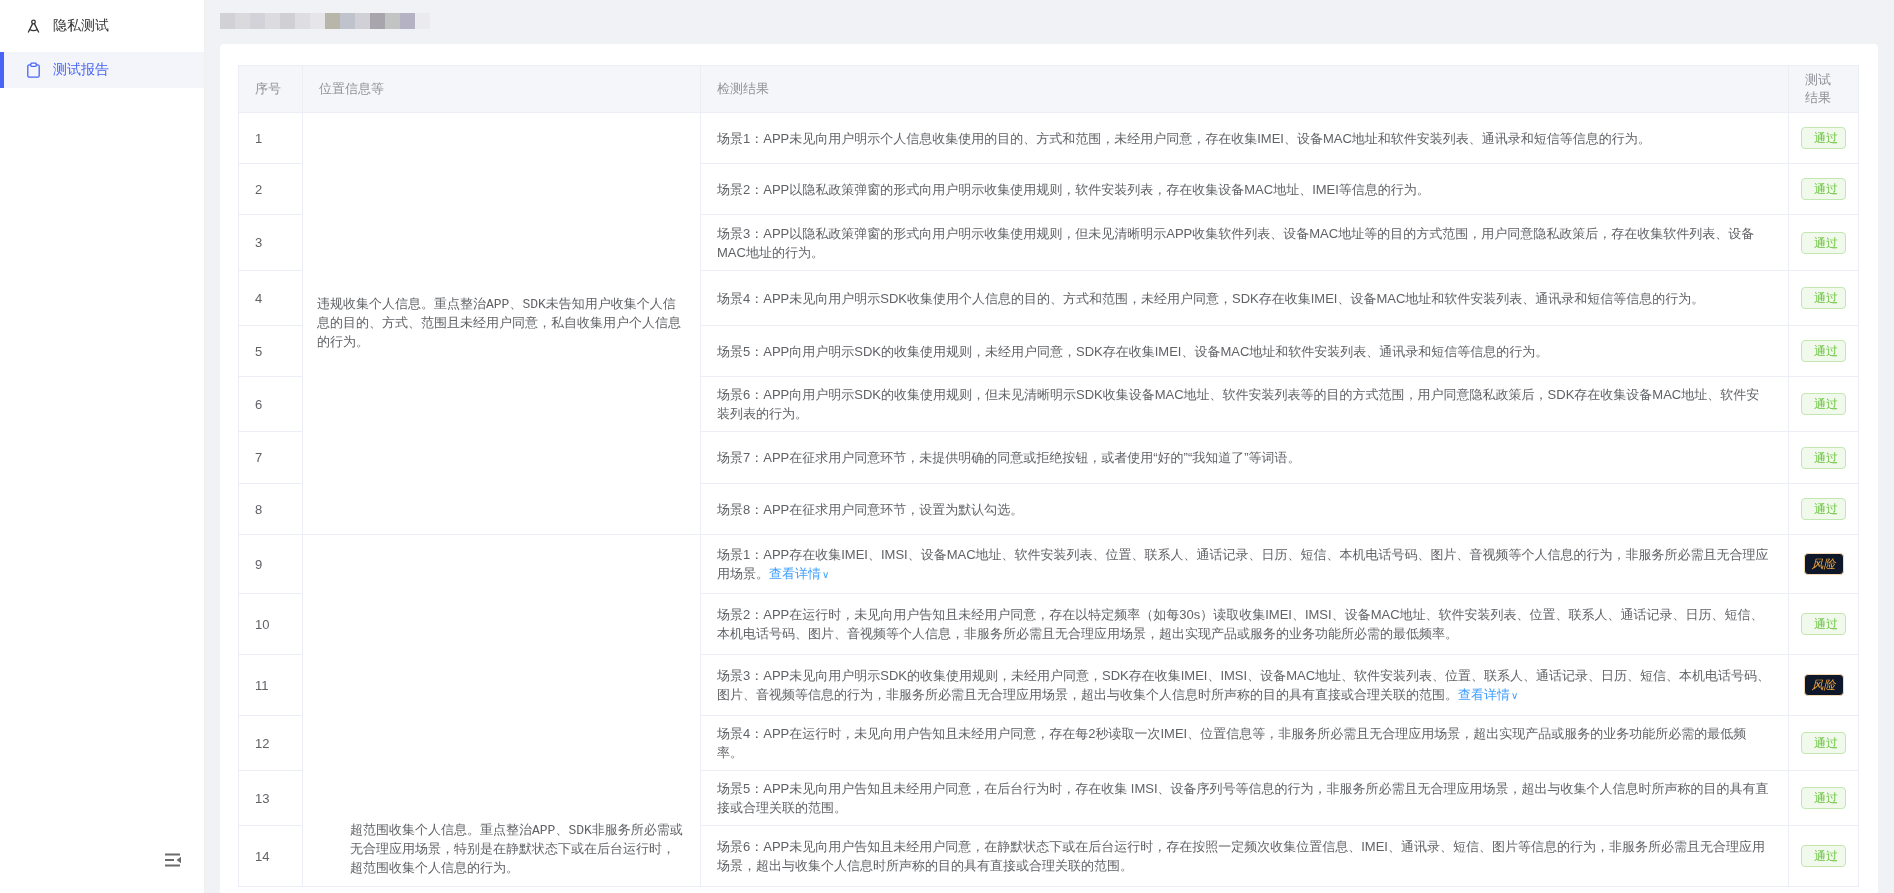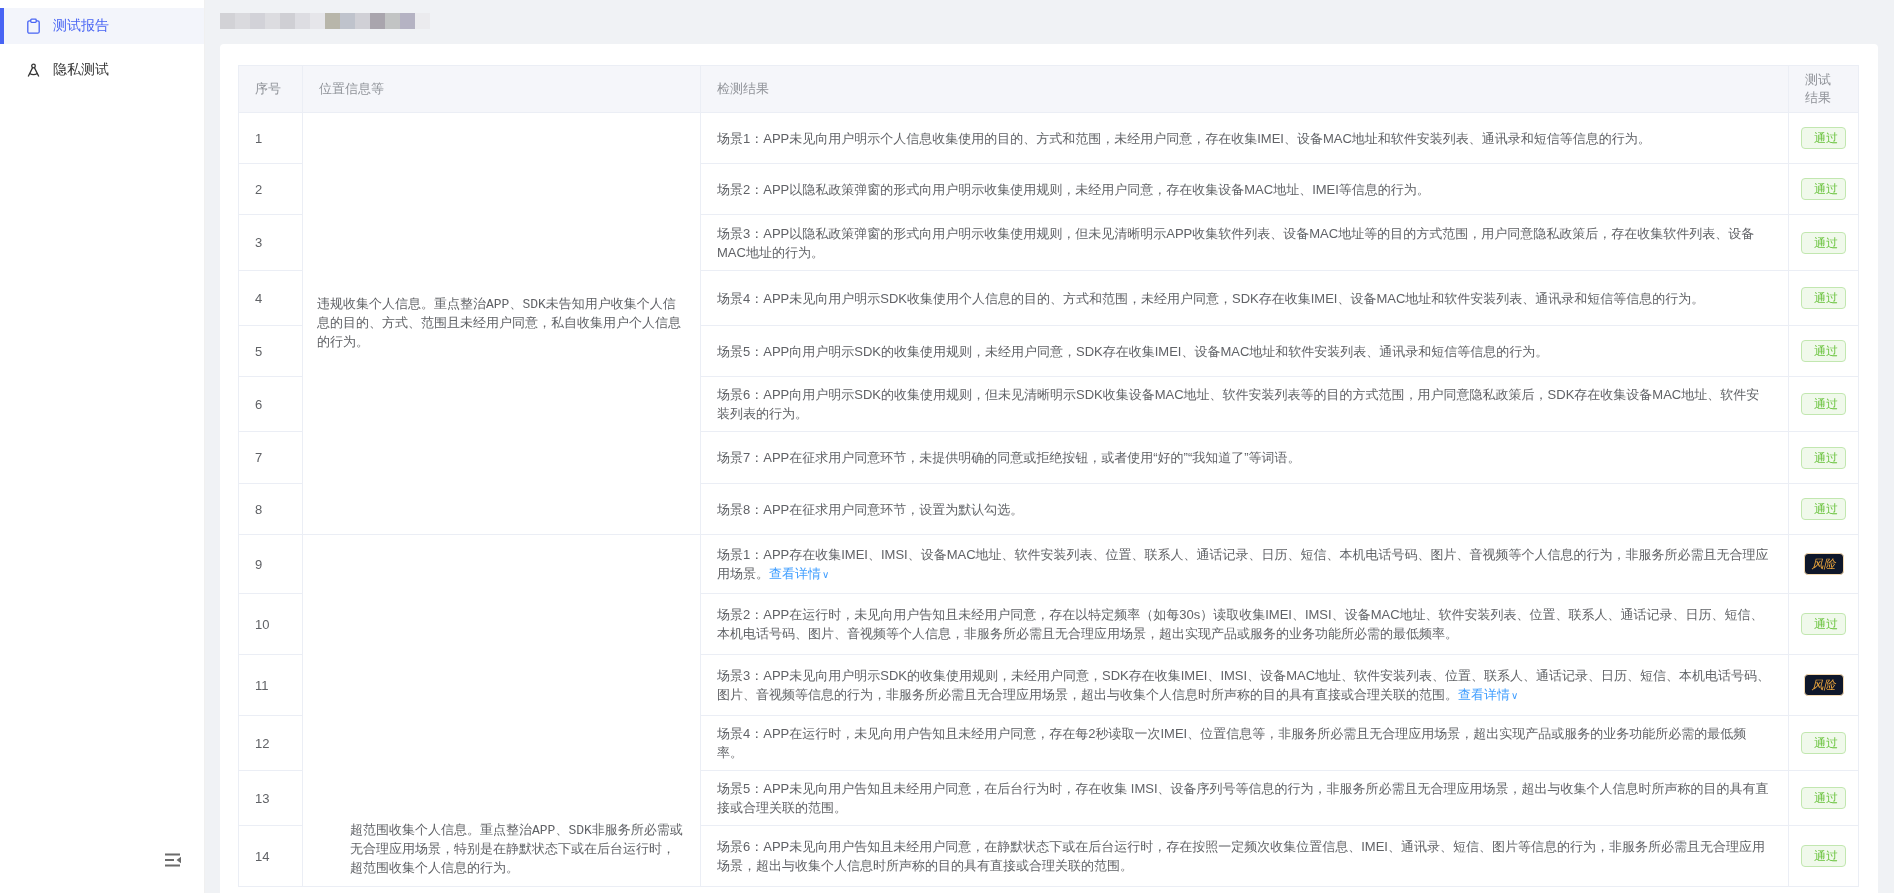--- a/index.html
+++ b/index.html
@@ -42,38 +42,38 @@
   .badge.pass { color:#67c23a; background:#f0f9eb; border-color:#c2e7b0;padding-left:12px; }
   .badge.risk { color:#e6a23c; background:#0f172a; border-color:#f5dab1;font-style:italic; }
 
   .detail-link { color:#409eff; cursor:pointer;font-family:Liberation Serif, serif; }
   .caret { font-size:10px; margin-left:1px; color:#409eff; }
 </style>
 </head>
 <body>
 
 <aside class="sidebar">
-  <div class="side-item active">
-    <span class="s-icon">
-      <svg width="17" height="17" viewBox="0 0 17 17" fill="none" stroke="#4864f4" stroke-width="1.3">
-        <rect x="2.8" y="2.8" width="11.4" height="12.4" rx="1.5"></rect>
-        <rect x="5.8" y="1.2" width="5.4" height="3.2" rx="0.8" fill="#fff"></rect>
-      </svg>
-    </span>
-    <span>测试报告</span>
-  </div>
   <div class="side-item">
     <span class="s-icon">
       <svg width="17" height="17" viewBox="0 0 17 17" fill="none" stroke="#333" stroke-width="1.3">
         <circle cx="8.5" cy="4" r="1.8"></circle>
         <path d="M7.6 5.6 L3.2 14.5 M9.4 5.6 L13.8 14.5"></path>
         <path d="M4.6 11.5 Q8.5 13.8 12.4 11.5"></path>
       </svg>
     </span>
     <span>隐私测试</span>
+  </div>
+  <div class="side-item active">
+    <span class="s-icon">
+      <svg width="17" height="17" viewBox="0 0 17 17" fill="none" stroke="#4864f4" stroke-width="1.3">
+        <rect x="2.8" y="2.8" width="11.4" height="12.4" rx="1.5"></rect>
+        <rect x="5.8" y="1.2" width="5.4" height="3.2" rx="0.8" fill="#fff"></rect>
+      </svg>
+    </span>
+    <span>测试报告</span>
   </div>
   <div class="collapse-btn">
     <svg width="18" height="16" viewBox="0 0 18 16" fill="#6b6b6b">
       <rect x="1" y="1.5" width="15" height="2"></rect>
       <rect x="1" y="7" width="9" height="2"></rect>
       <path d="M17 4.8 L12.5 8 L17 11.2 Z"></path>
       <rect x="1" y="12.5" width="15" height="2"></rect>
     </svg>
   </div>
 </aside>
@@ -113,21 +113,21 @@
         </thead>
       <tbody id="body-rows">
           <tr style="height: 51px;">
             <td class="idx">1</td>
             <td class="cat" rowspan="8">违规收集个人信息。重点整治APP、SDK未告知用户收集个人信息的目的、方式、范围且未经用户同意，私自收集用户个人信息的行为。</td>
             <td class="res">场景1：APP未见向用户明示个人信息收集使用的目的、方式和范围，未经用户同意，存在收集IMEI、设备MAC地址和软件安装列表、通讯录和短信等信息的行为。</td>
             <td class="stat"><span class="badge pass">通过</span></td>
           </tr>
           <tr style="height: 51px;">
             <td class="idx">2</td>
-            <td class="res">场景2：APP以隐私政策弹窗的形式向用户明示收集使用规则，未经用户同意，存在收集设备MAC地址、IMEI等信息的行为。</td>
+            <td class="res">场景2：APP以隐私政策弹窗的形式向用户明示收集使用规则，软件安装列表，存在收集设备MAC地址、IMEI等信息的行为。</td>
             <td class="stat"><span class="badge pass">通过</span></td>
           </tr>
           <tr style="height: 56px;">
             <td class="idx">3</td>
             <td class="res">场景3：APP以隐私政策弹窗的形式向用户明示收集使用规则，但未见清晰明示APP收集软件列表、设备MAC地址等的目的方式范围，用户同意隐私政策后，存在收集软件列表、设备MAC地址的行为。</td>
             <td class="stat"><span class="badge pass">通过</span></td>
           </tr>
           <tr style="height: 55px;">
             <td class="idx">4</td>
             <td class="res">场景4：APP未见向用户明示SDK收集使用个人信息的目的、方式和范围，未经用户同意，SDK存在收集IMEI、设备MAC地址和软件安装列表、通讯录和短信等信息的行为。</td>

